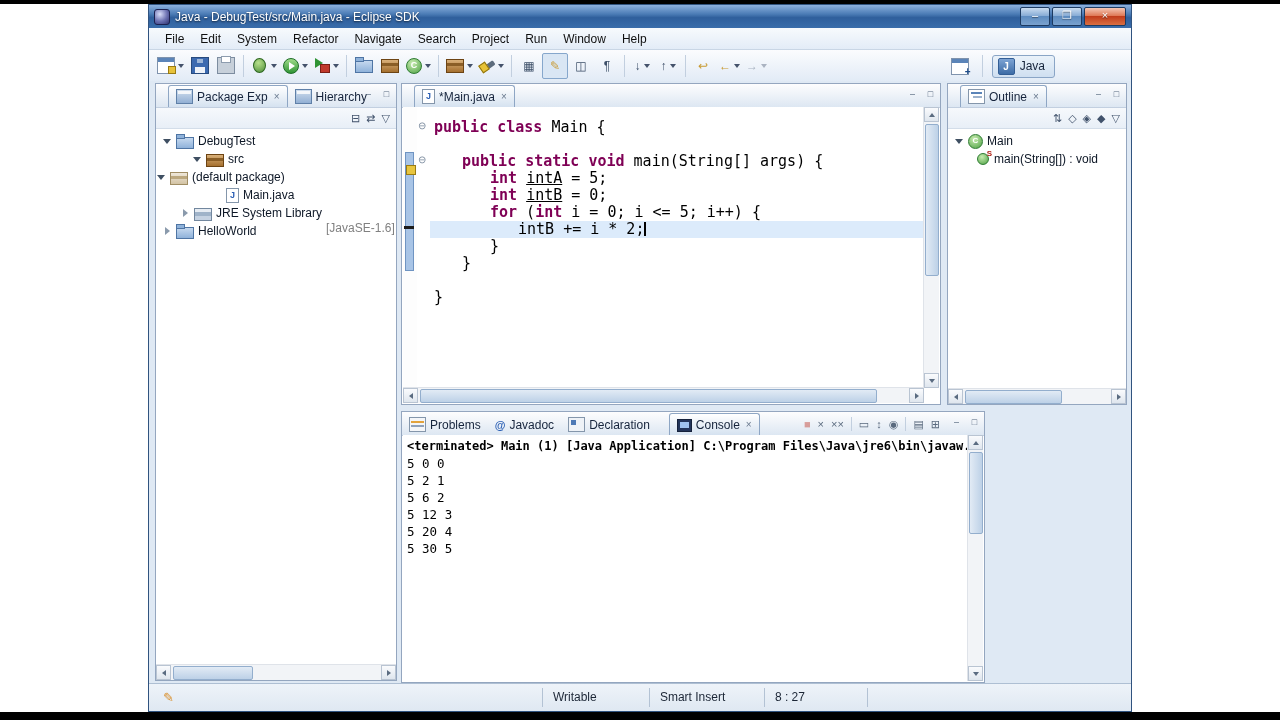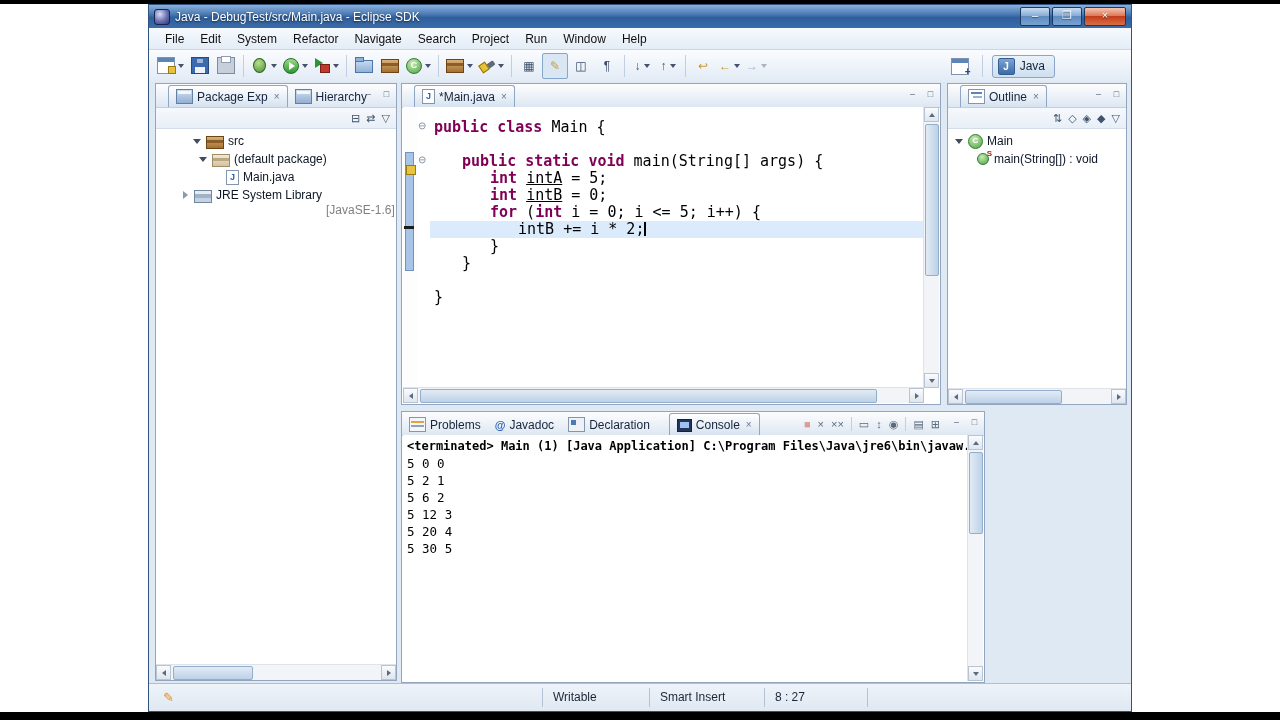--- a/index.html
+++ b/index.html
@@ -326,47 +326,61 @@
             <span class="hb">–</span>
             <span class="hb">□</span>
           </span>
         </div>
         <div class="vtools">
           <span>⊟</span>
           <span>⇄</span>
           <span>▽</span>
         </div>
         <div class="tree">
+          <div class="trow" style="padding-left:6px;">
+            <span class="tarrow">
+                <span class="tri-x"></span>
+              </span>
+            <span class="tico tc-project"></span>
+            <span>DebugTest</span>
+          </div>
           <div class="trow" style="padding-left:36px;">
             <span class="tarrow">
                 <span class="tri-x"></span>
               </span>
             <span class="tico tc-src"></span>
             <span>src</span>
           </div>
-          <div class="trow" style="padding-left:42px;">
+          <div class="trow" style="">
             <span class="tarrow">
                 <span class="tri-x"></span>
               </span>
             <span class="tico tc-pkg"></span>
             <span>(default package)</span>
           </div>
           <div class="trow" style="padding-left:70px;">
             <span class="ti ti-jfile">
                 <span>J</span>
               </span>
             <span>Main.java</span>
           </div>
           <div class="trow" style="padding-left:24px;">
             <span class="tarrow">
                 <span class="tri-c"></span>
               </span>
             <span class="tico tc-lib"></span>
             <span>JRE System Library</span>
               <span class="tdecor"> [JavaSE-1.6]</span>
+          </div>
+          <div class="trow" style="padding-left:6px;">
+            <span class="tarrow">
+                <span class="tri-c"></span>
+              </span>
+            <span class="tico tc-project"></span>
+            <span>HelloWorld</span>
           </div>
         </div>
         <div class="scroll-h" style="left:0;right:0;bottom:0;">
           <span class="sbbtn" style="left:0;top:0;">
               <span class="t-lf"></span>
             </span>
           <span class="thumb-h" style="left:17px;width:78px;"></span>
           <span class="sbbtn" style="right:0;top:0;">
               <span class="t-rt"></span>
             </span>

